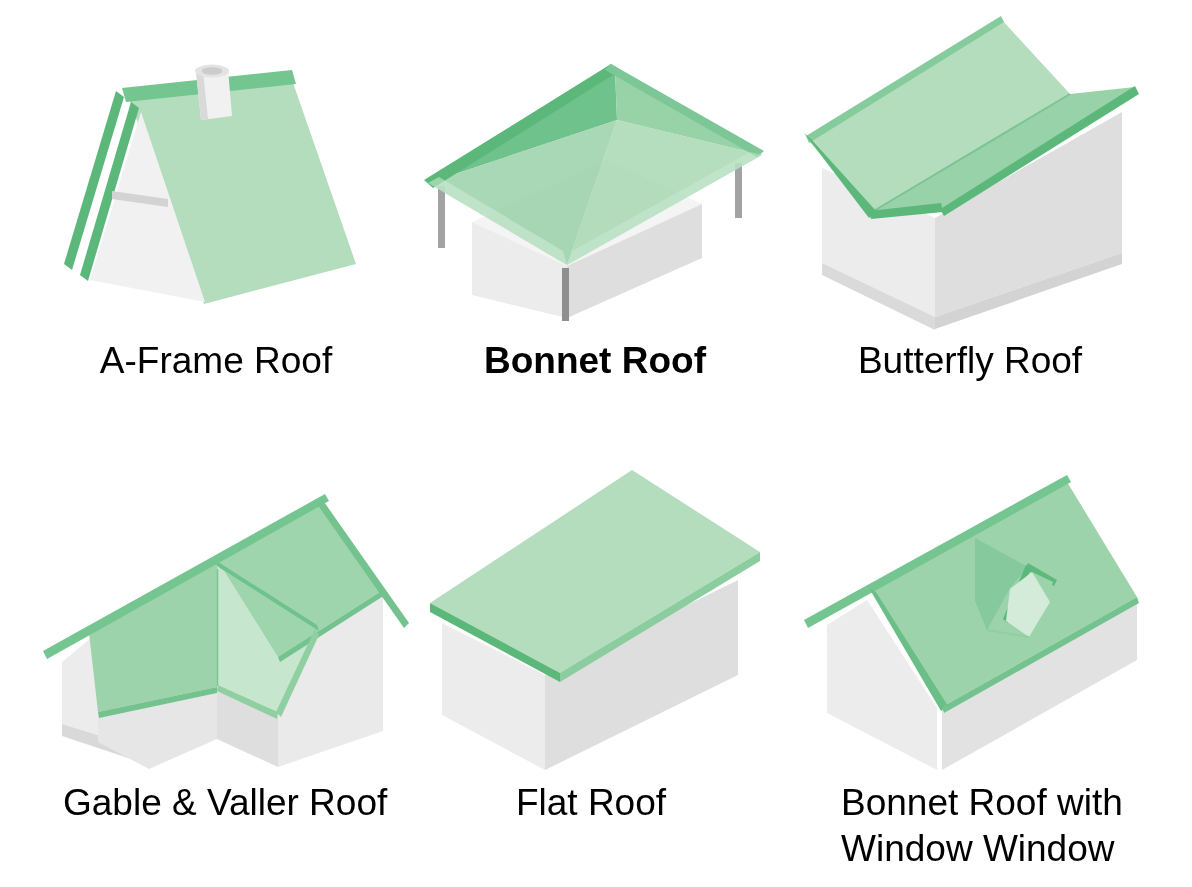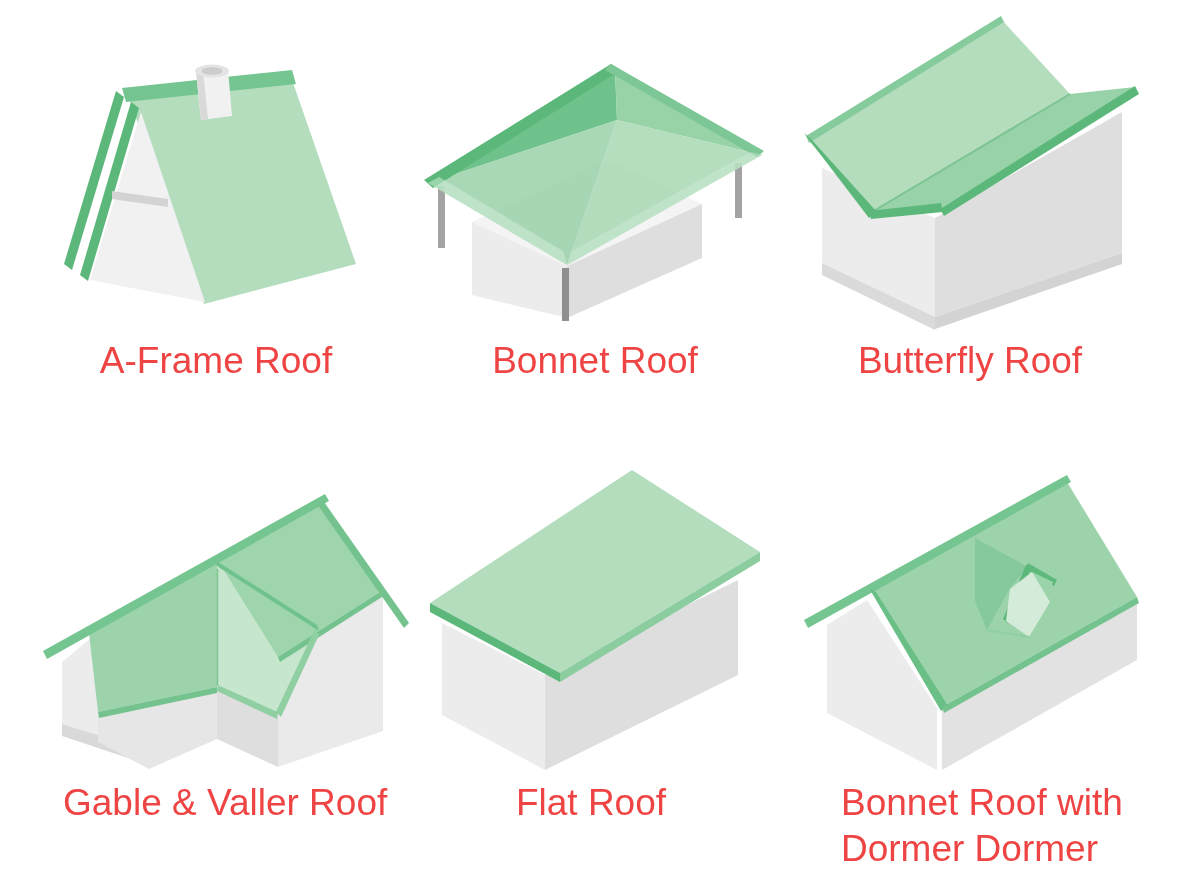--- a/index.html
+++ b/index.html
@@ -9,21 +9,21 @@
     width:1192px;height:887px;
     background:#ffffff;
     overflow:hidden;
     font-family:"Liberation Sans", sans-serif;
   }
   #scene{position:absolute;left:0;top:0;}
   .lbl{
     position:absolute;
     font-size:37px;
     line-height:46px;
-    color:#ef4444;
+    color:#000000;
     white-space:nowrap;
   }
   .lbl.center{text-align:center;}
 </style>
 </head>
 <body>
 
 <div id="canvas">
 
 <svg id="scene" width="1192" height="887" viewBox="0 0 1192 887">
@@ -115,26 +115,26 @@
       <line x1="987" y1="630" x2="1029" y2="637" stroke="#8fcfa2" stroke-width="2"></line>
     </g>
     <polygon points="804,620 1067,475 1071,482 808,628" fill="#74c590"></polygon>
     <polygon points="869,588 876,592 948,706 941,711" fill="#6abf86"></polygon>
     <polygon points="942,707 1137,597 1139,603 944,713" fill="#74c38f"></polygon>
   </g>
 </svg>
 
   <div class="lbl center" style="left:66px;top:338px;width:300px;">A-Frame Roof</div>
 
-  <div class="lbl center" style="left:445px;top:338px;width:300px;">Bonnet Roof</div>
+  <div class="lbl center" style="left:445px;top:338px;width:300px;font-weight:bold;">Bonnet Roof</div>
 
   <div class="lbl center" style="left:63px;top:780px;width:300px;">Gable &amp; Valler Roof</div>
 
   <div class="lbl center" style="left:820px;top:338px;width:300px;">Butterfly Roof</div>
 
   <div class="lbl center" style="left:441px;top:780px;width:300px;text-align:center;">Flat Roof</div>
 
   <div class="lbl" style="left:841px;top:780px;width:330px;">
     <div>Bonnet Roof with</div>
-    <div>Dormer Dormer</div>
+    <div>Window Window</div>
   </div>
 
 </div>
 
 </body></html>

